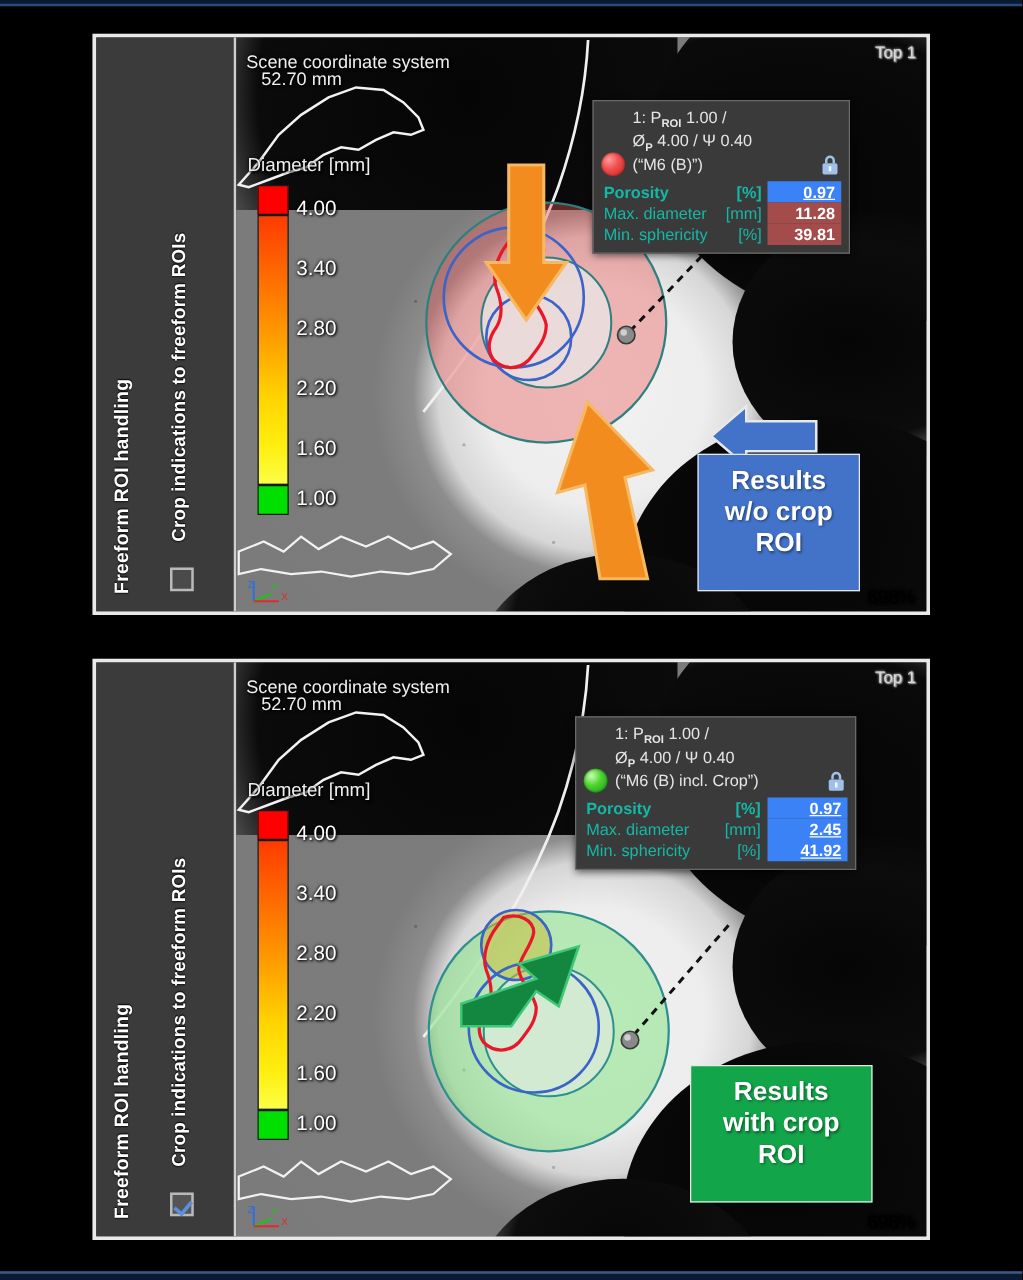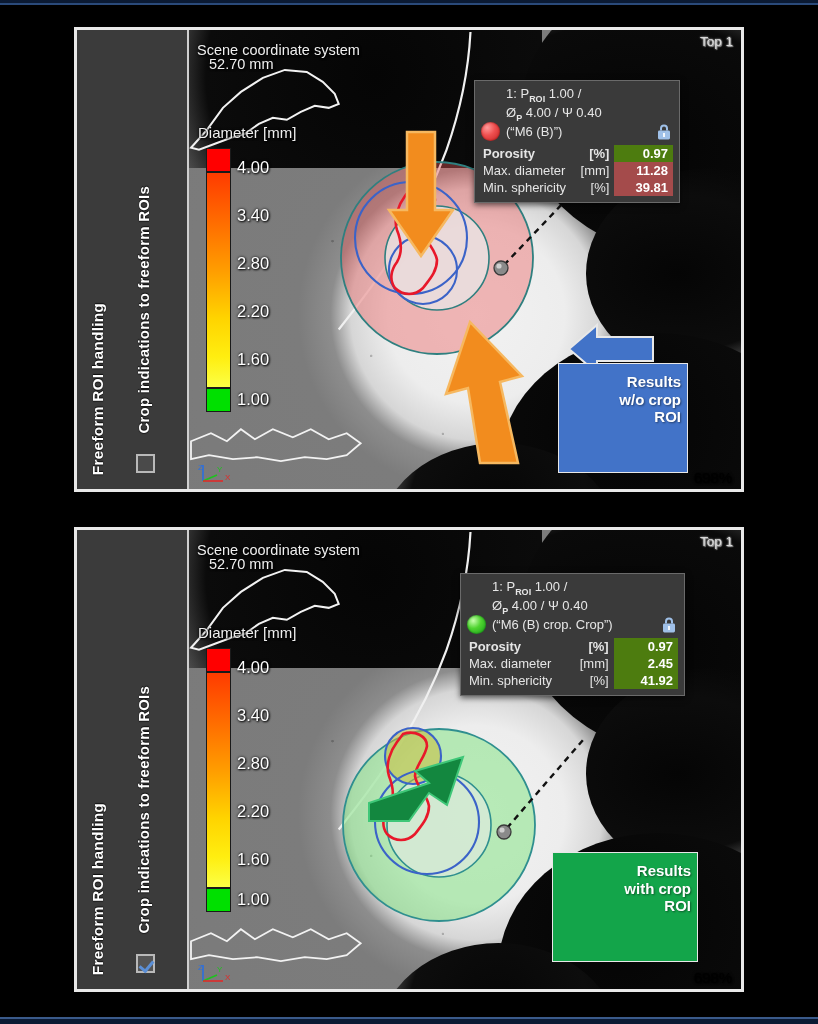--- a/index.html
+++ b/index.html
@@ -108,34 +108,34 @@
   .bullet.red{background:radial-gradient(circle at 33% 30%,#ff9a9a 0%,#ef5050 42%,#c22020 100%);
      box-shadow:inset 0 0 2px #7a0f0f;}
   .bullet.green{background:radial-gradient(circle at 33% 30%,#c8ffae 0%,#4fd430 42%,#159b18 100%);
      box-shadow:inset 0 0 2px #0a5a10;}
   .lock{margin-left:auto;width:18px;height:18px;position:relative;}
   .info-lines{flex:1;line-height:1.28;}
   .info-lines div{white-space:nowrap;}
   .sub{font-size:9px;vertical-align:sub;}
   .bold{font-weight:bold;}
   table.metrics{border-collapse:collapse;margin-top:4px;width:100%;}
-  table.metrics td{padding:1px 2px;font-size:13px;white-space:nowrap;color:#e5e5e5;}
+  table.metrics td{padding:1px 2px;font-size:13px;white-space:nowrap;color:#14b8a6;}
   table.metrics td.lbl{text-align:left;}
   table.metrics td.unit{text-align:right;padding-right:5px;}
   table.metrics td.val{font-weight:bold;color:#fff;text-align:right;padding:1px 5px;min-width:44px;}
-  td.val.ok{background:#4d7c0f;}
+  td.val.ok{background:#3b82f6;text-decoration:underline;}
   td.val.bad{background:#a44b4b;}
 
   
   .roi{position:absolute;}
 
   
   .callout{
-    position:absolute;color:#fff;font-weight:bold;font-size:15px;line-height:1.18;
-    text-align:right;padding:9px 6px;border:1px solid #e8e8e8;box-sizing:border-box;
+    position:absolute;color:#fff;font-weight:bold;font-size:21px;line-height:1.18;
+    text-align:center;padding:9px 6px;border:1px solid #e8e8e8;box-sizing:border-box;
     text-shadow:1px 1px 2px rgba(0,0,0,.45);
   }
   .callout.blue{background:#4273c8;}
   .callout.green{background:#13a54a;}
 
   svg{display:block;overflow:visible;}
 </style>
 </head>
 <body>
 
@@ -355,21 +355,21 @@
 <div class="info" style="left:460px;top:573px;width:225px;">
   <div class="info-head">
     <div class="bullet green"></div>
     <div class="info-lines">
       <div>
         <span>1: P</span><span class="sub bold">ROI</span><span> 1.00 /</span>
       </div>
       <div>
         <span>Ø</span><span class="sub bold">P</span><span> 4.00 / Ψ 0.40</span>
       </div>
-      <div>(“M6 (B) crop. Crop”)</div>
+      <div>(“M6 (B) incl. Crop”)</div>
     </div>
     <div class="lock">
       <svg viewBox="0 0 18 18">
           <rect x="3" y="7.5" width="12" height="9" rx="1.4" fill="#9fc0e8"></rect>
           <path d="M6,7.5 V5.4 a3,3 0 0 1 6,0 V7.5" fill="none" stroke="#9fc0e8" stroke-width="2"></path>
           <rect x="8" y="10" width="2" height="4" fill="#f3f7fc"></rect>
         </svg>
     </div>
   </div>
   <table class="metrics">

